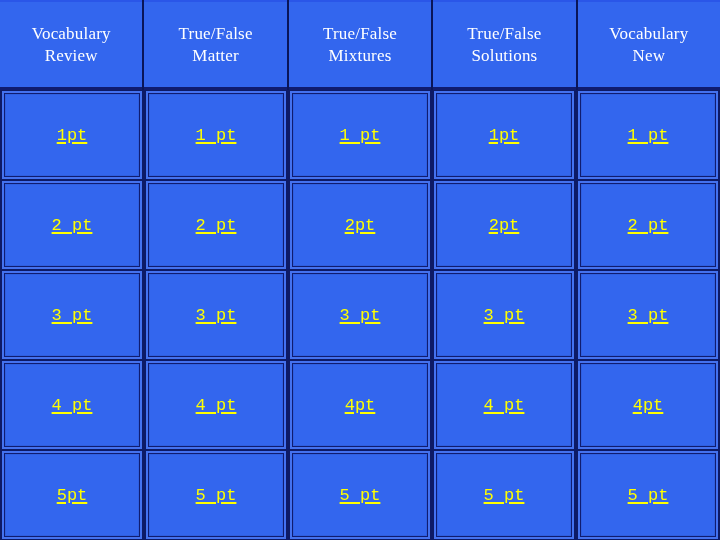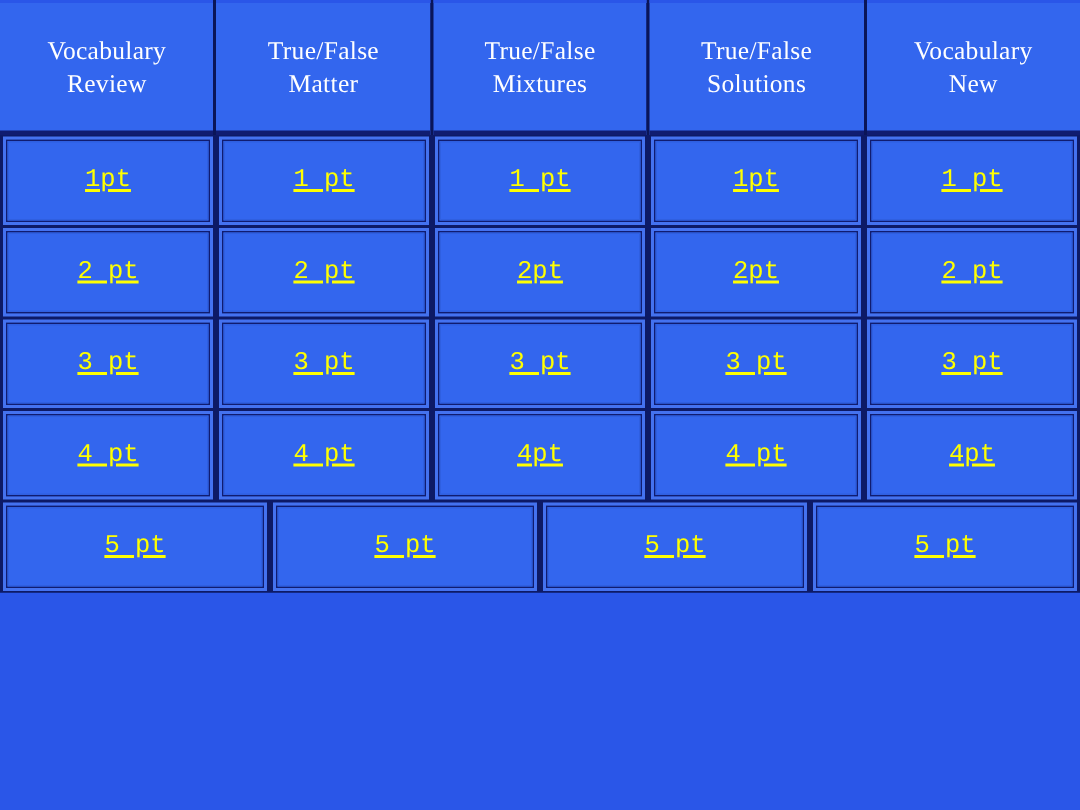--- a/index.html
+++ b/index.html
@@ -10,21 +10,21 @@
   }
   body {
     width: 720px;
     height: 540px;
     overflow: hidden;
     font-family: "Liberation Serif", "DejaVu Serif", serif;
   }
 
   #board {
     width: 720px;
-    height: 395px;
+    height: 540px;
     background: #0d1a66;
     display: flex;
     flex-direction: column;
     box-sizing: border-box;
   }
 
   
   .header-row {
     display: flex;
     height: 90px;
@@ -253,20 +253,25 @@
       <div class="cell-wrap">
           <div class="cell">
             <span class="cell-link">4pt</span>
           </div>
         </div>
     </div>
 
     <div class="board-row">
       <div class="cell-wrap">
           <div class="cell">
+            <span class="cell-link">5pt</span>
+          </div>
+        </div>
+      <div class="cell-wrap">
+          <div class="cell">
             <span class="cell-link">5 pt</span>
           </div>
         </div>
       <div class="cell-wrap">
           <div class="cell">
             <span class="cell-link">5 pt</span>
           </div>
         </div>
       <div class="cell-wrap">
           <div class="cell">

